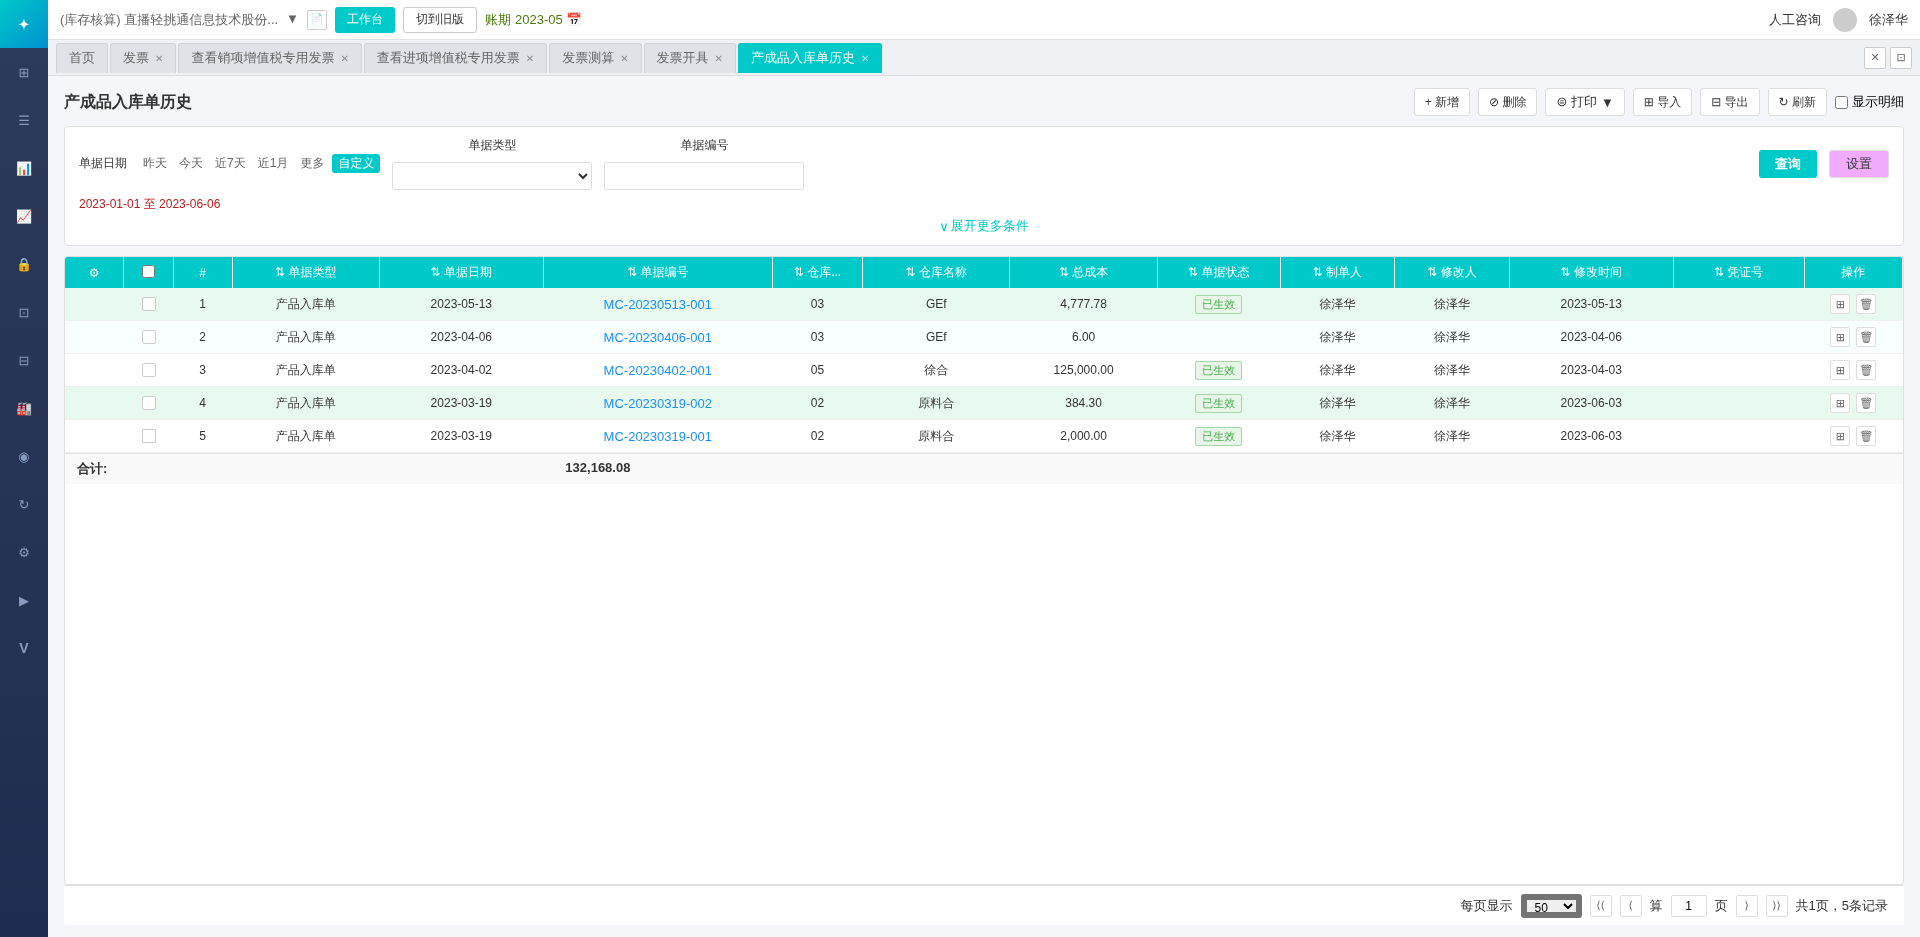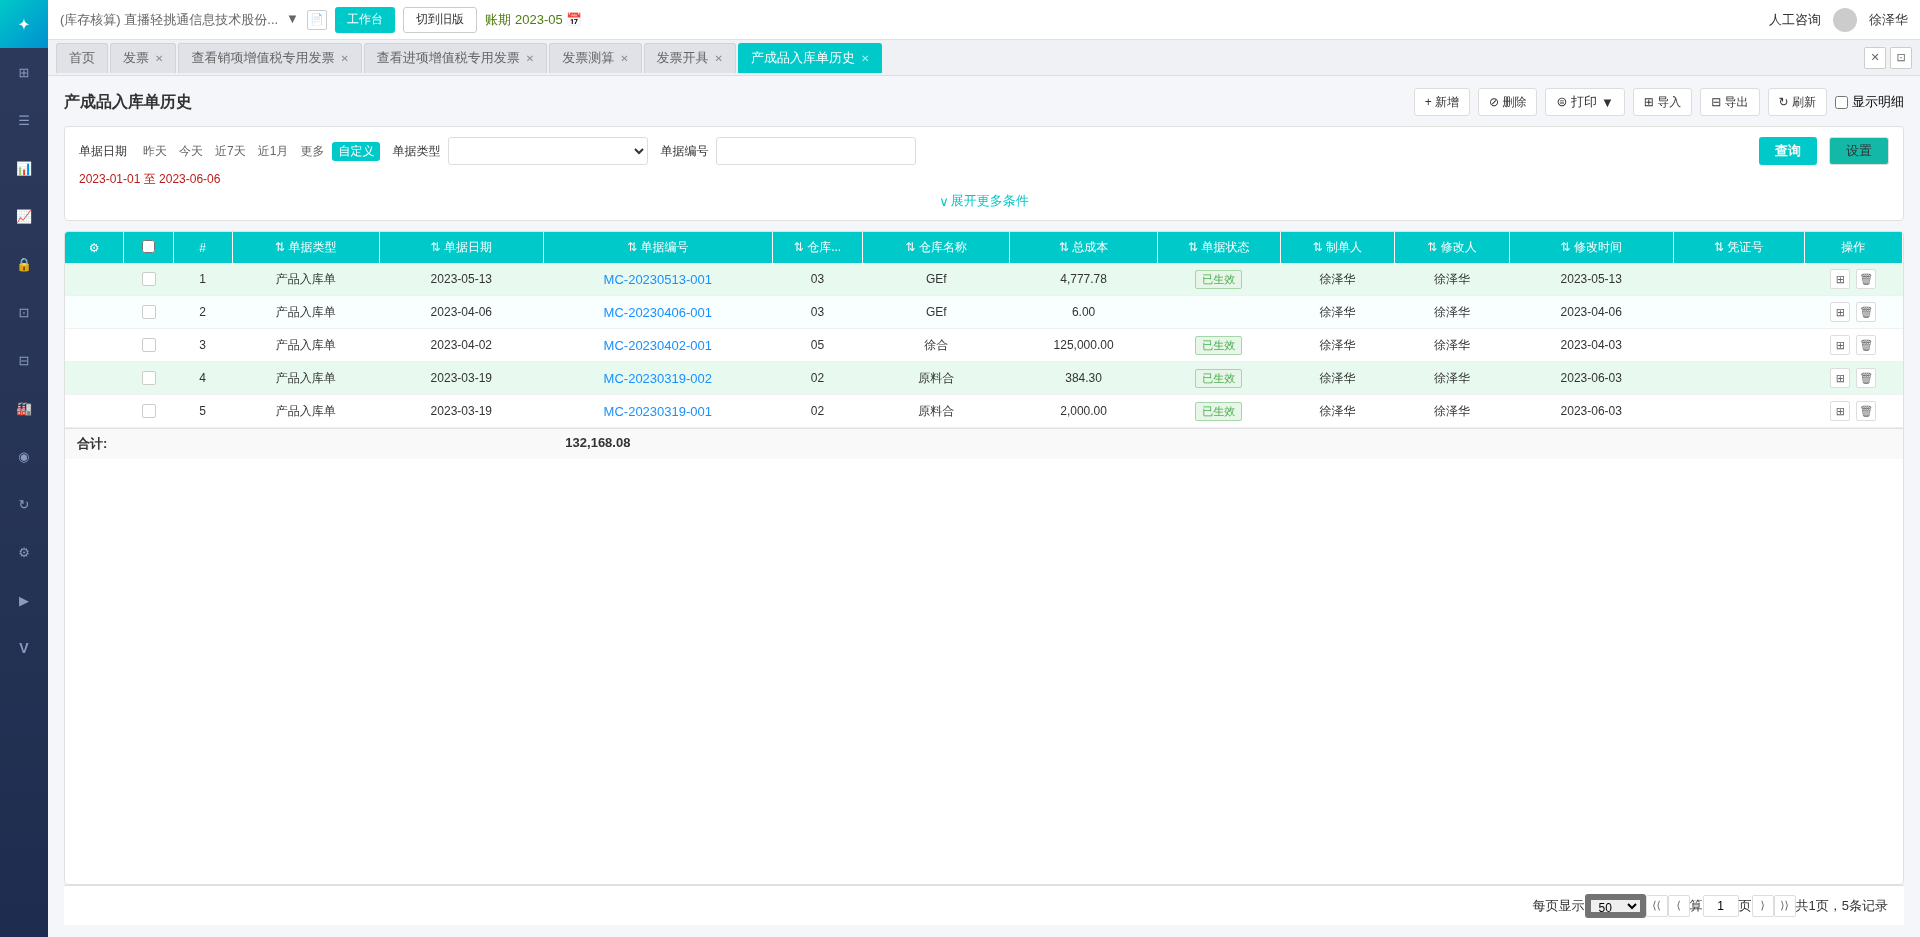--- a/index.html
+++ b/index.html
@@ -234,20 +234,21 @@
       padding: 1px 6px;
     }
     .filter-date-range {
       font-size: 12px;
       color: #b91c1c;
     }
     .filter-select-group {
       display: flex;
       align-items: center;
       gap: 8px;
+      flex-direction: column;
     }
     .filter-select {
       height: 28px;
       border: 1px solid #ddd;
       border-radius: 3px;
       padding: 0 8px;
       font-size: 12px;
       color: #333;
       background: #fff;
       min-width: 200px;
@@ -269,21 +270,21 @@
       color: white;
       border: none;
       border-radius: 3px;
       cursor: pointer;
       font-size: 13px;
       font-weight: bold;
     }
     .btn-setting {
       height: 28px;
       padding: 0 16px;
-      background: #14b8a6;
+      background: #f0abfc;
       color: #333;
       border: 1px solid #ddd;
       border-radius: 3px;
       cursor: pointer;
       font-size: 13px;
     }
     .expand-more {
       font-size: 12px;
       color: #00c9c9;
       cursor: pointer;
@@ -400,20 +401,21 @@
 
     
     .pagination {
       height: 40px;
       background: #fff;
       border-top: 1px solid #e0e0e0;
       display: flex;
       align-items: center;
       justify-content: flex-end;
       padding: 0 16px;
+      gap: 8px;
       font-size: 12px;
       color: #333;
       flex-shrink: 0;
     }
     .page-select {
       height: 24px;
       border: 6px solid #737373;
       border-radius: 3px;
       padding: 0 4px;
       font-size: 12px;

